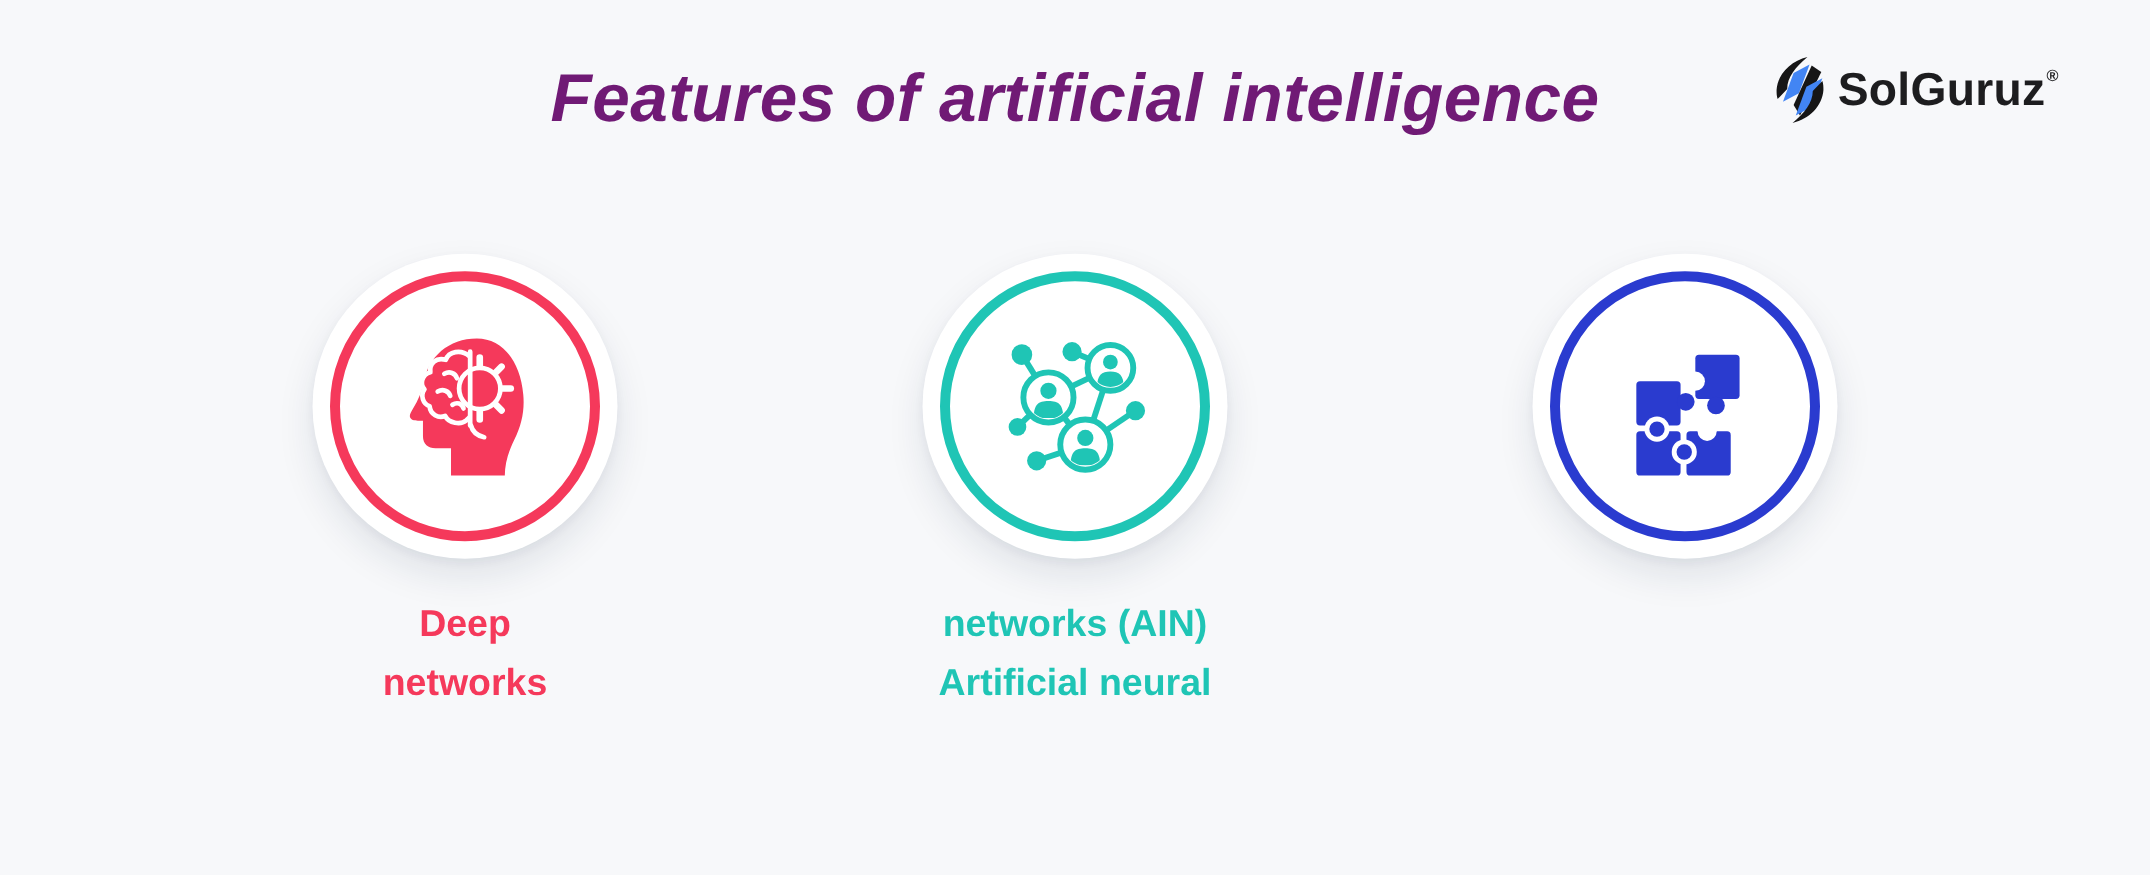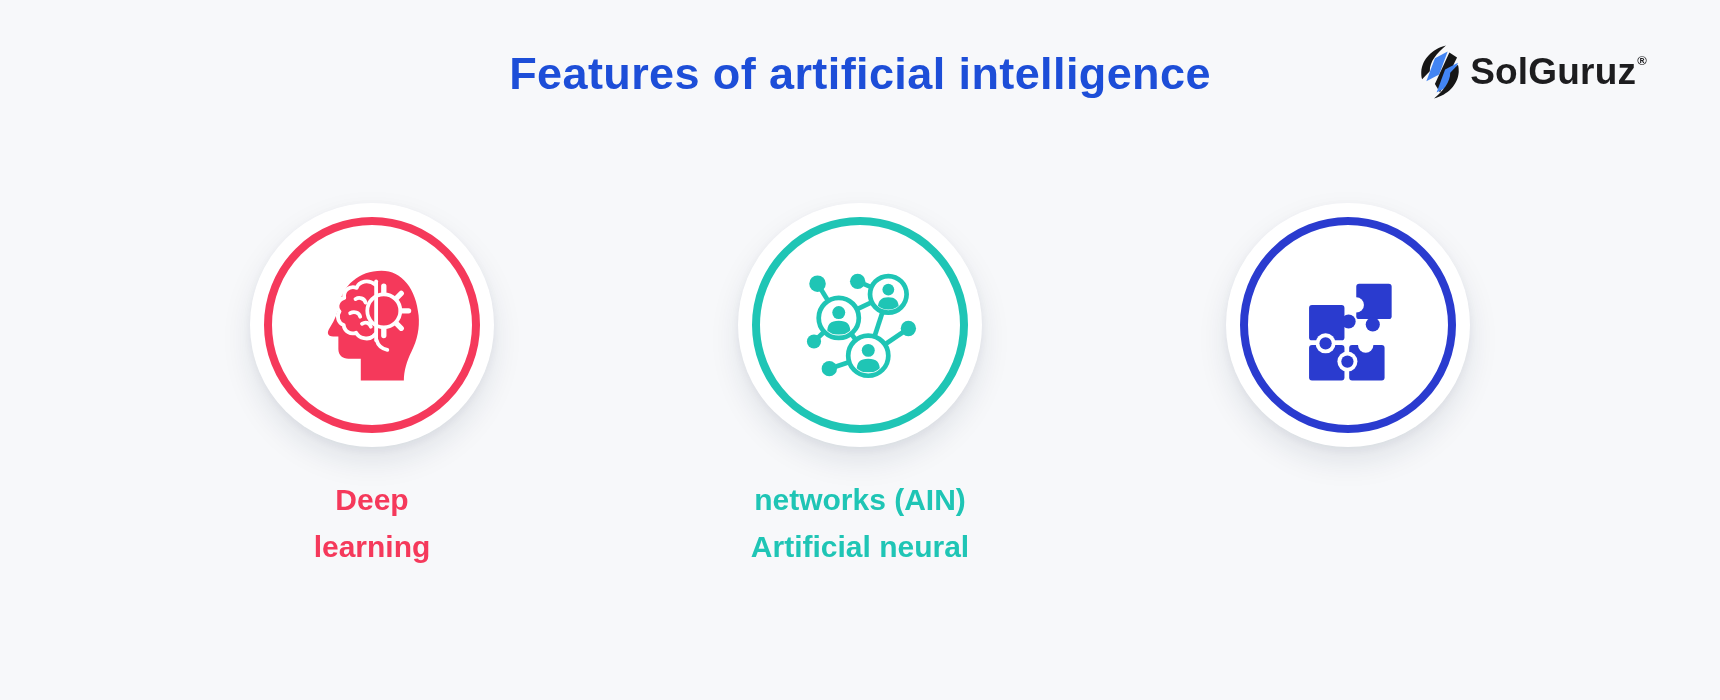--- a/index.html
+++ b/index.html
@@ -7,24 +7,25 @@
   body {
     background:#F7F8FA;
     font-family:"Liberation Sans", sans-serif;
     position:relative;
     overflow:hidden;
   }
   .page-title {
     position:absolute;
     top:48px; left:0; right:0;
     text-align:center;
-    font-size:45px;
+    font-size:54px;
     font-weight:bold;
     letter-spacing:0.4px;
-    color:#1d4ed8;
+    color:#701a75;
+    font-style:italic;
   }
   .logo {
     position:absolute;
     top:44px; right:74px;
     display:flex;
     align-items:center;
     gap:7px;
   }
   .logo-mark { width:46px; height:56px; }
   .logo-text {
@@ -123,21 +124,21 @@
             <line x1="70.6" y1="27.4" x2="74.8" y2="23.2"></line>
             <line x1="75" y1="38" x2="81" y2="38"></line>
             <line x1="70.6" y1="48.6" x2="74.8" y2="52.8"></line>
             <line x1="60" y1="53" x2="60" y2="59"></line>
           </g>
         </svg>
       </div>
     </div>
     <div class="feature-label">
       <div>Deep</div>
-      <div>learning</div>
+      <div>networks</div>
     </div>
   </section>
 
   <section class="feature" style="--accent: #1FC5B5;">
     <div class="circle-outer">
       <div class="circle-ring">
         <svg class="feature-icon" viewBox="0 0 100 100" aria-hidden="true">
           <defs>
             <clipPath id="nodeA">
                 <circle cx="32" cy="44" r="14.5"></circle>

